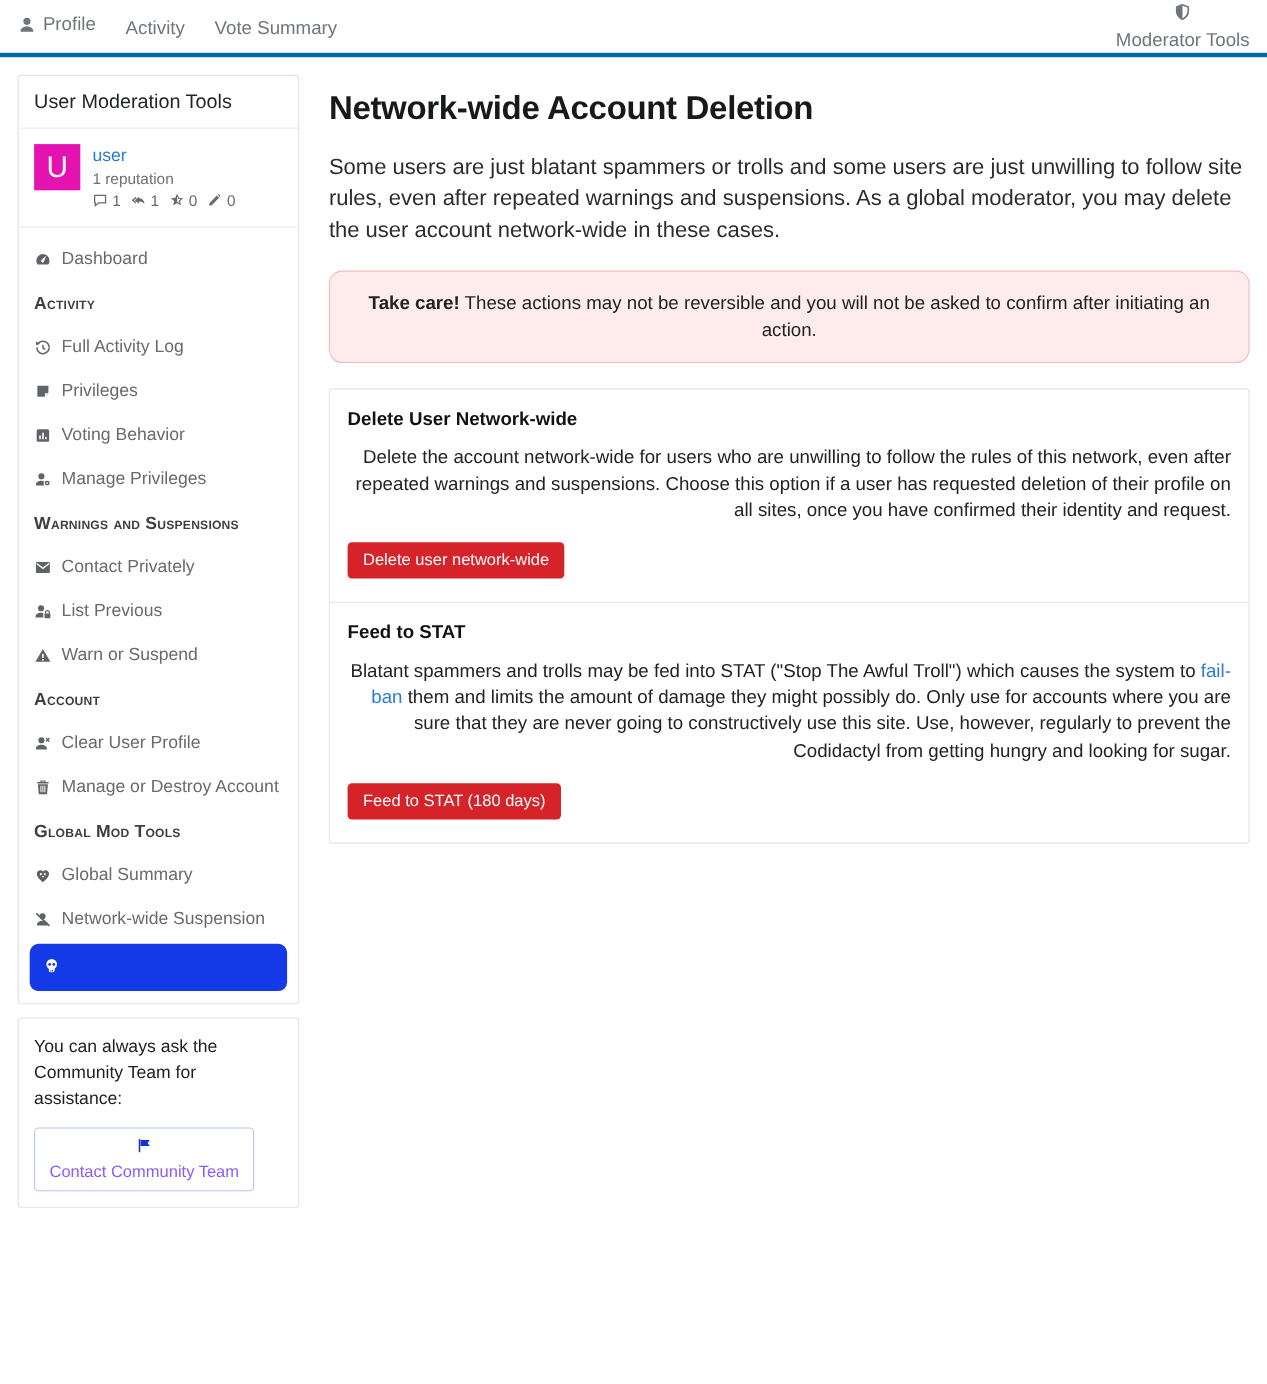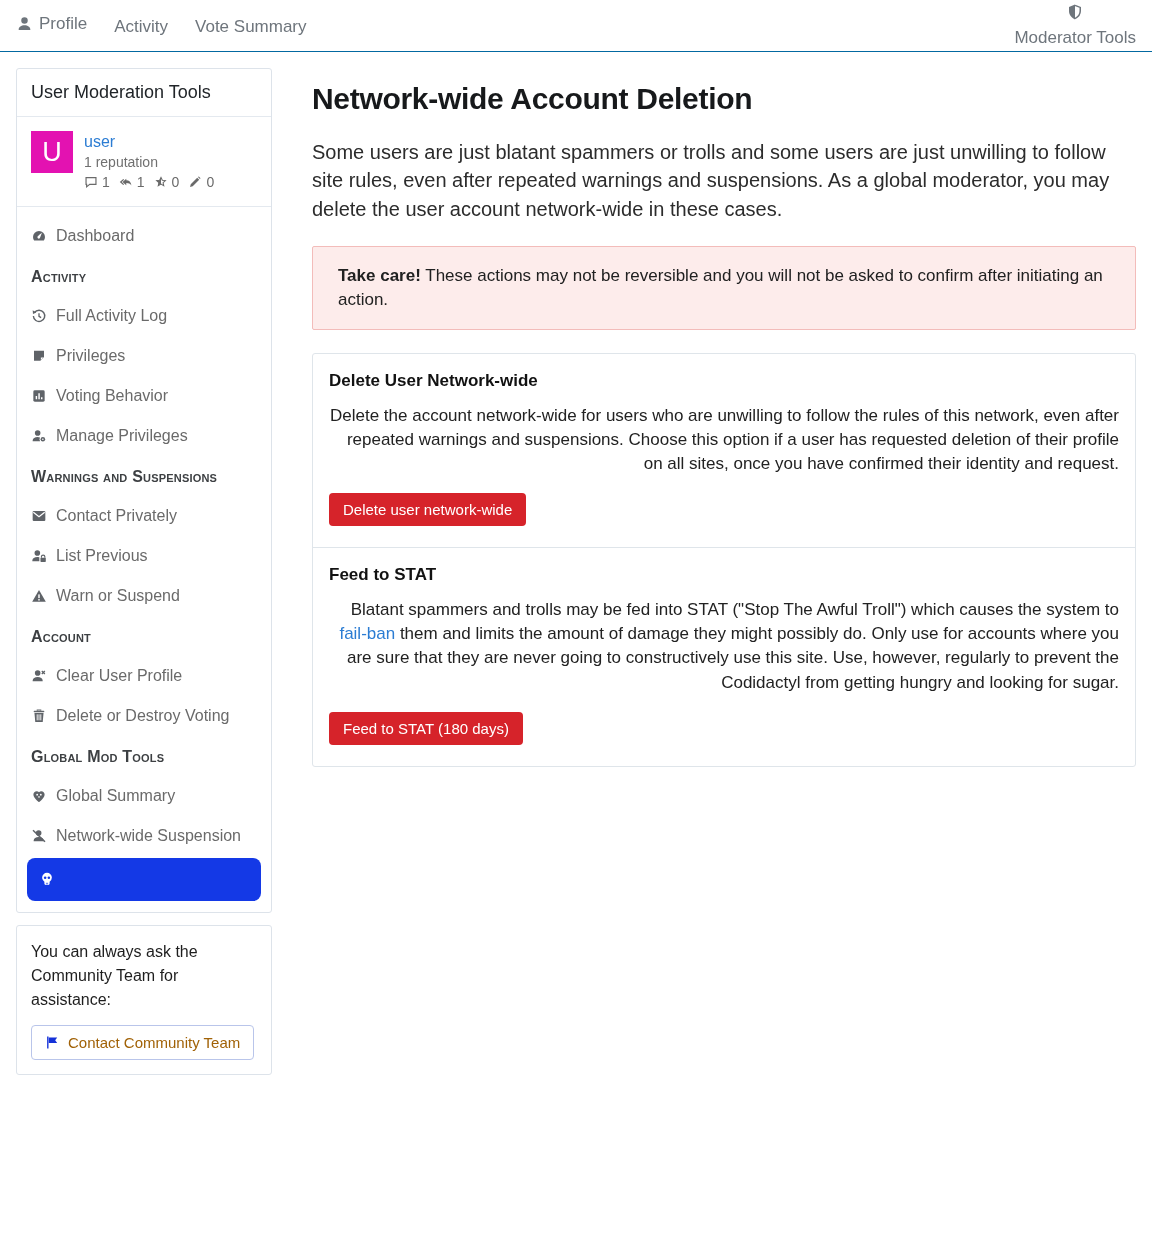--- a/index.html
+++ b/index.html
@@ -6,37 +6,37 @@
   html,body { background:#ffffff; }
   body {
     width:1152px; min-height:1258px;
     font-family:"Liberation Sans", sans-serif;
     color:#333; position:relative;
   }
   .ico { width:16px; height:16px; flex:0 0 auto; display:inline-block; vertical-align:-2px; }
 
   
   .topbar {
-    height:52px; background:#ffffff; border-bottom:1px solid #0369a1;
+    height:52px; background:#ffffff; border-bottom:4px solid #0369a1;
     display:flex; align-items:center; padding:0 16px;
   }
   .topbar a { text-decoration:none; }
   .tab {
     display:inline-flex; align-items:center; gap:6px;
     color:#6e757c; font-size:17px; font-weight:500; margin-right:27px; cursor:pointer;
   }
   .tab .ico { width:17px; height:17px; color:#6e757c; }
   .topbar-right {
     margin-left:auto; display:inline-flex; align-items:center; gap:7px;
     color:#6e757c; font-size:17px; font-weight:500; cursor:pointer;flex-direction:column;
   }
   .topbar-right .ico { width:18px; height:18px; }
 
   
-  .layout { display:flex; align-items:flex-start; padding:16px; gap:40px; }
+  .layout { display:flex; align-items:flex-start; padding:16px; gap:27px; }
 
   
   .sidebar { width:256px; flex:0 0 256px; }
   .side-card { background:#fff; border:1px solid #dde3ea; border-radius:3px; }
   .side-title {
     font-size:18px; color:#212529; padding:13px 14px; border-bottom:1px solid #e4e9ef;
   }
   .user-row { display:flex; gap:11px; padding:14px 14px 16px; border-bottom:1px solid #e4e9ef; }
   .avatar {
     width:42px; height:42px; background:#e312b1; color:#fff;
@@ -64,33 +64,34 @@
     display:block; margin:2px 10px 0; border-radius:8px;
     background:#1439e6; color:#fff; padding:10px 12px; line-height:1.45;
   }
   .nav-item.active .ico { color:#fff; margin-right:8px; }
 
   .assist-card { background:#fff; border:1px solid #dde3ea; border-radius:3px; margin-top:12px; padding:14px; }
   .assist-text { font-size:16px; line-height:1.5; color:#1e1e1e; }
   .assist-btn {
     margin-top:13px; display:inline-flex; align-items:center; gap:8px;
     background:#fff; border:1px solid #b9c5ea; border-radius:4px;
-    color:#a16207; font-size:15px; padding:8px 13px; cursor:pointer;
+    color:#8b5cf6; font-size:15px; padding:8px 13px; cursor:pointer;
     font-family:"Liberation Sans", sans-serif;
+    flex-direction:column;
   }
   .assist-btn .ico { width:15px; height:15px; color:#1431d8; }
 
   
   .main { flex:1; min-width:0; padding-top:4px; }
   h1.page-title { font-size:30px; font-weight:700; color:#17191b; margin:10px 0 22px; letter-spacing:-.3px; }
   .intro { font-size:20px; line-height:1.42; color:#2c2c2c; margin-bottom:23px; }
 
   .alert-danger {
-    background:#fdeceb; border:1px solid #f3bcba; border-radius:2px;
-    padding:17px 25px; font-size:17px; color:#212121; margin-bottom:23px; line-height:1.4;
+    background:#fdeceb; border:1px solid #f3bcba; border-radius:12px;
+    padding:17px 25px; font-size:17px; color:#212121; margin-bottom:23px; line-height:1.4;text-align:center;
   }
   .alert-danger b { font-weight:700; }
 
   .cards { border:1px solid #dfe5ea; border-radius:3px; background:#fff; }
   .card-section { padding:17px 16px 21px; }
   .card-section + .card-section { border-top:1px solid #dfe5ea; }
   .card-section h2 { font-size:17px; font-weight:700; color:#121212; margin-bottom:13px; }
   .card-section p { font-size:17px; line-height:1.42; color:#222; margin-bottom:17px;text-align:right; }
   .card-section p a { color:#2b7cd3; text-decoration:none; cursor:pointer; }
   .btn-danger {
@@ -307,21 +308,21 @@
           <a class="nav-item" href="#">
             <svg class="ico " viewBox="0 0 24 24">
               <use href="#icon-user-x"></use>
             </svg>
             <span>Clear User Profile</span>
           </a>
           <a class="nav-item" href="#">
             <svg class="ico " viewBox="0 0 24 24">
               <use href="#icon-trash"></use>
             </svg>
-            <span>Delete or Destroy Voting</span>
+            <span>Manage or Destroy Account</span>
           </a>
           <div class="nav-header">Global Mod Tools</div>
           <a class="nav-item" href="#">
             <svg class="ico " viewBox="0 0 24 24">
               <use href="#icon-heart"></use>
             </svg>
             <span>Global Summary</span>
           </a>
           <a class="nav-item" href="#">
             <svg class="ico " viewBox="0 0 24 24">

